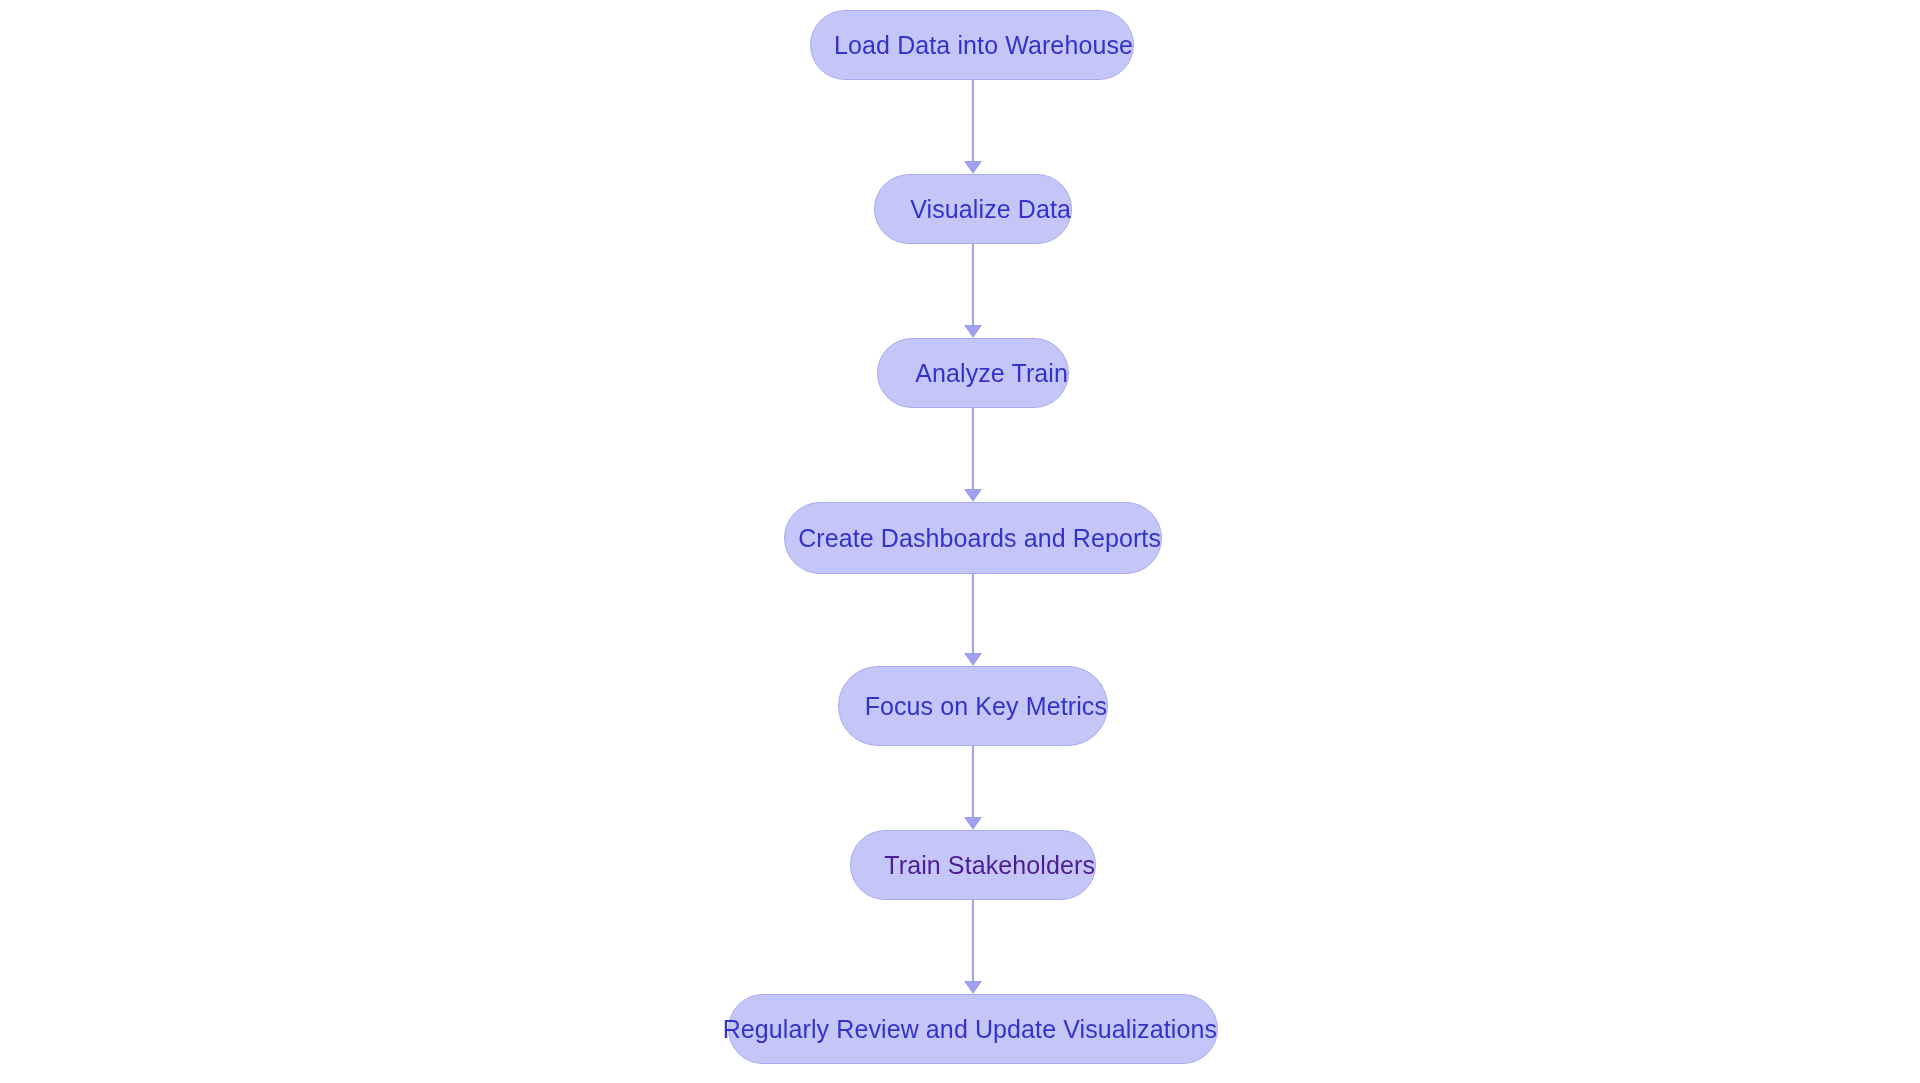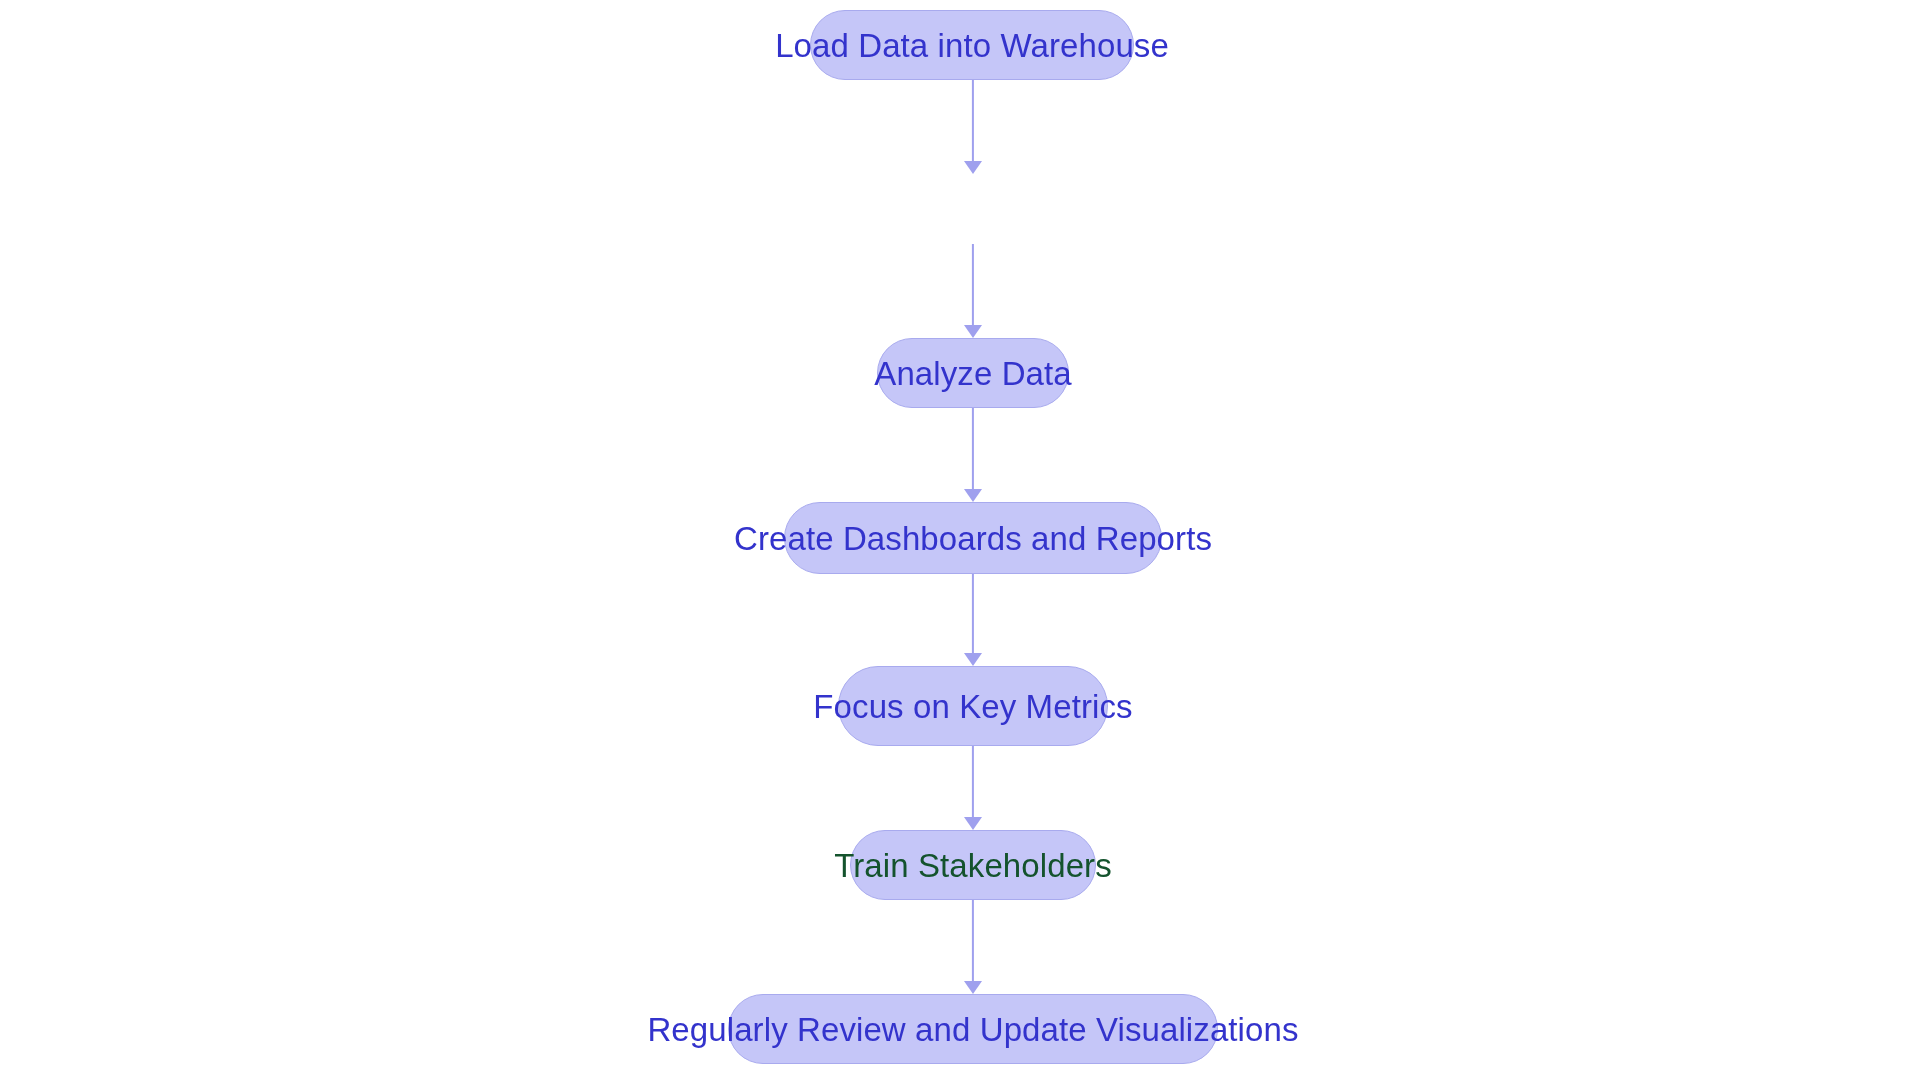--- a/index.html
+++ b/index.html
@@ -19,27 +19,27 @@
     width: 1920px;
     height: 1083px;
     background: #ffffff;
   }
 
   .flow-node {
     position: absolute;
     box-sizing: border-box;
     display: flex;
     align-items: center;
-    justify-content: center;
+    justify-content: flex-end;
     background: #c5c6f8;
     border: 1.6px solid #a8aaee;
     border-radius: 999px;
     color: #3333cc;
     font-family: "Liberation Sans", sans-serif;
-    font-size: 33px;
+    font-size: 25px;
     font-weight: 400;
     letter-spacing: 0.1px;
     white-space: nowrap;
     line-height: 1;
     user-select: none;
   }
 
   .flow-node .node-label {
     display: block;
     color: #3333cc;
@@ -94,28 +94,31 @@
       <div class="edge-line" style="height: 82px; background: rgb(159, 160, 238);"></div>
       <div class="edge-arrowhead" style="top: 81px; border-top-color: rgb(159, 160, 238);"></div>
     </div>
     <div class="flow-edge" style="left: 973px; top: 900px; height: 94px;">
       <div class="edge-line" style="height: 82px; background: rgb(159, 160, 238);"></div>
       <div class="edge-arrowhead" style="top: 81px; border-top-color: rgb(159, 160, 238);"></div>
     </div>
     <div class="flow-node" style="left: 810px; top: 10px; width: 324px; height: 70px; background: rgb(197, 198, 248); border-color: rgb(168, 170, 238);">
       <span class="node-label" style="color: rgb(51, 51, 204);">Load Data into Warehouse</span>
     </div>
+    <div class="flow-node" style="left: 874px; top: 174px; width: 198px; height: 70px; background: rgb(197, 198, 248); border-color: rgb(168, 170, 238);">
+      <span class="node-label" style="color: rgb(51, 51, 204);">Visualize Data</span>
+    </div>
     <div class="flow-node" style="left: 877px; top: 338px; width: 192px; height: 70px; background: rgb(197, 198, 248); border-color: rgb(168, 170, 238);">
-      <span class="node-label" style="color: rgb(51, 51, 204);">Analyze Data</span>
+      <span class="node-label" style="color: rgb(51, 51, 204);">Analyze Train</span>
     </div>
     <div class="flow-node" style="left: 784px; top: 502px; width: 378px; height: 72px; background: rgb(197, 198, 248); border-color: rgb(168, 170, 238);">
       <span class="node-label" style="color: rgb(51, 51, 204);">Create Dashboards and Reports</span>
     </div>
     <div class="flow-node" style="left: 838px; top: 666px; width: 270px; height: 80px; background: rgb(197, 198, 248); border-color: rgb(168, 170, 238);">
       <span class="node-label" style="color: rgb(51, 51, 204);">Focus on Key Metrics</span>
     </div>
     <div class="flow-node" style="left: 850px; top: 830px; width: 246px; height: 70px; background: rgb(197, 198, 248); border-color: rgb(168, 170, 238);">
-      <span class="node-label" style="color: #14532d;">Train Stakeholders</span>
+      <span class="node-label" style="color: #4c1d95;">Train Stakeholders</span>
     </div>
     <div class="flow-node" style="left: 728px; top: 994px; width: 490px; height: 70px; background: rgb(197, 198, 248); border-color: rgb(168, 170, 238);">
       <span class="node-label" style="color: rgb(51, 51, 204);">Regularly Review and Update Visualizations</span>
     </div>
   </div>
 
 </body></html>

